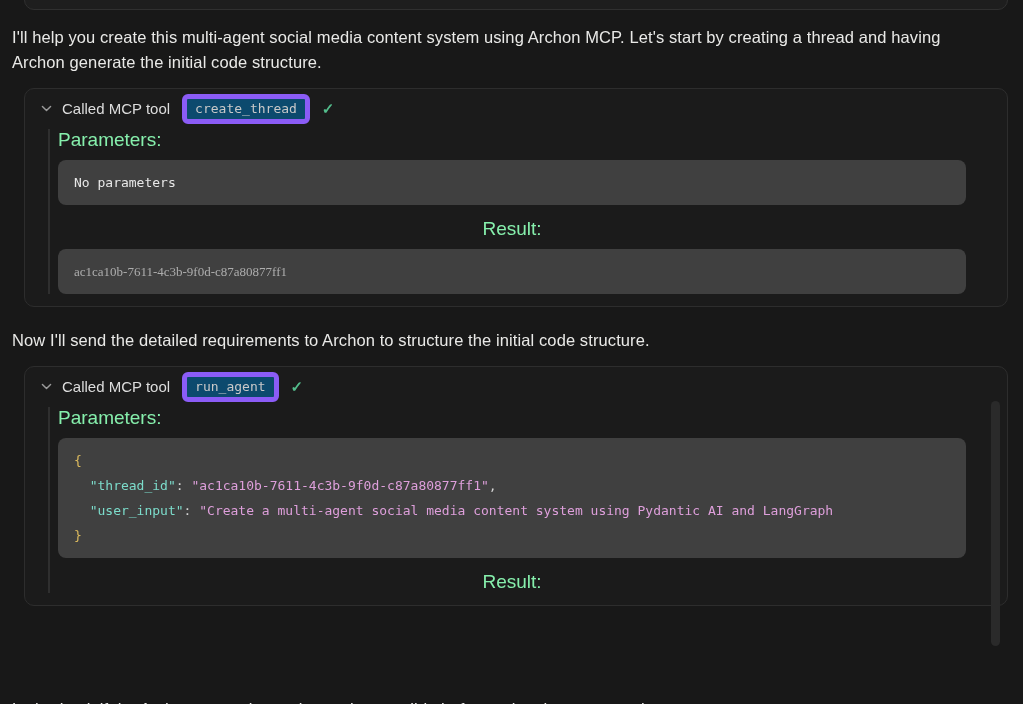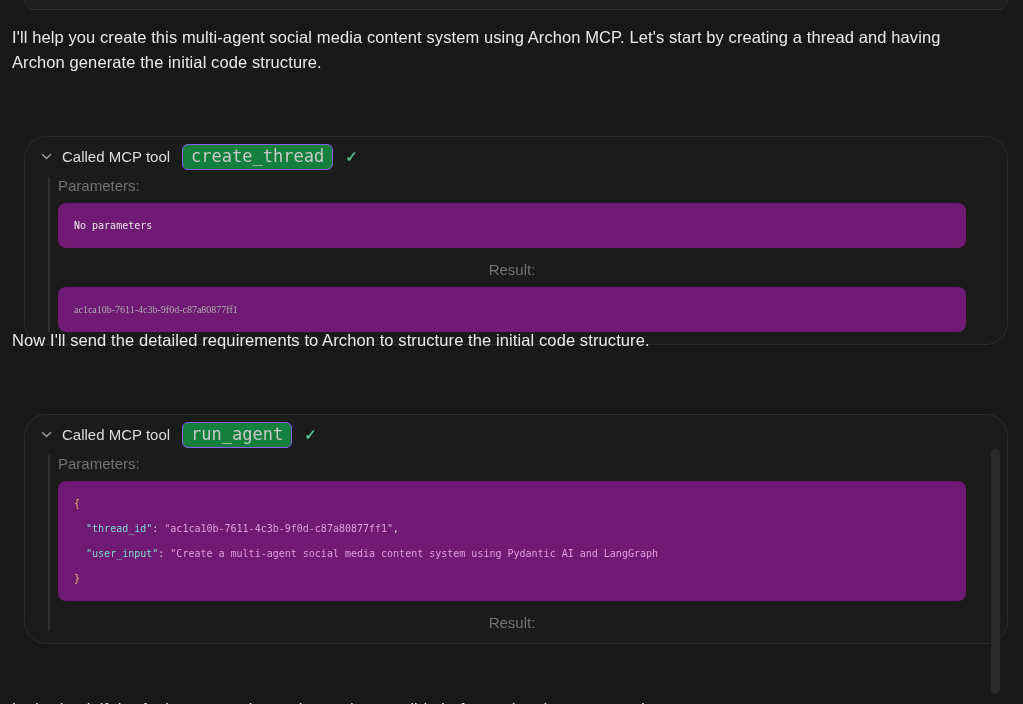--- a/index.html
+++ b/index.html
@@ -21,53 +21,52 @@
   .msg {
     position:absolute; left:12px; width:972px;
     color:#e9e9e7; font-size:16.5px; line-height:24.5px; letter-spacing:0.1px;
   }
   .msg-1 { top:25px; }
   .msg-2 { top:328px; }
   .msg-partial { top:697px; }
 
   .card {
     position:absolute; left:24px; width:984px;
-    background:#1b1b1b; border:1px solid #2d2d2d; border-radius:22px;
+    background:#1b1b1b; border:1px solid #2d2d2d; border-radius:10px;
     padding:9px 31px 12px 13px;
-    margin-top:48px;
   }
   .card-1 { top:88px; }
   .card-2 { top:366px; }
 
   .card-header {
     display:flex; align-items:center; height:21px;
     color:#dddddd; font-size:15px; padding-left:2px; cursor:pointer;
   }
   .chev { width:13px; height:13px; margin-right:9px; flex:0 0 auto; display:block; }
   .badge {
     font-family:"DejaVu Sans Mono", monospace;
-    font-size:17px; color:#c9c9c9; background:#15803d;
-    border:1px solid #8b5cf6; border-radius:6px;
+    font-size:13px; color:#c9c9c9; background:#0c4a6e;
+    border:5px solid #8b5cf6; border-radius:6px;
     padding:3px 8px 4px 8px; margin-left:12px; line-height:1;
   }
   .check { color:#53bd8c; font-size:15px; margin-left:12px; font-weight:bold; }
 
   .card-body {
     margin:10px 10px 0 10px;
     border-left:2px solid #2f2f2f;
     padding-left:8px;
   }
-  .section-label { color:#737373; font-size:15px; margin-top:8px; }
+  .section-label { color:#86efac; font-size:19px; margin-top:8px; }
   .section-label.result-label { margin-top:13px;text-align:center; }
 
   .code-block {
-    margin-top:9px; background:#701a75; border-radius:8px;
+    margin-top:9px; background:#404040; border-radius:8px;
     padding:10px 16px;
     font-family:"DejaVu Sans Mono", monospace;
-    font-size:10px; line-height:25px; color:#e8e8e8;
+    font-size:13px; line-height:25px; color:#e8e8e8;
     overflow:hidden; white-space:pre;
   }
   .code-gray { color:#adadad; white-space:pre-wrap; word-break:break-word;font-family:Liberation Serif, serif; }
 
   .tok-brace { color:#ddbb5e; }
   .tok-key   { color:#7cdccb; }
   .tok-plain { color:#d5d5d5; }
   .tok-str   { color:#de9fdb; }
 
   .scrollbar-thumb {

